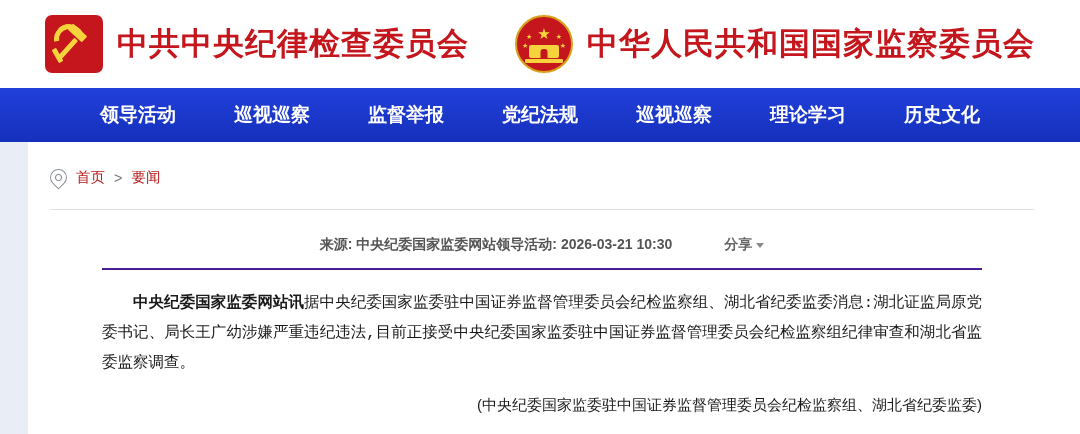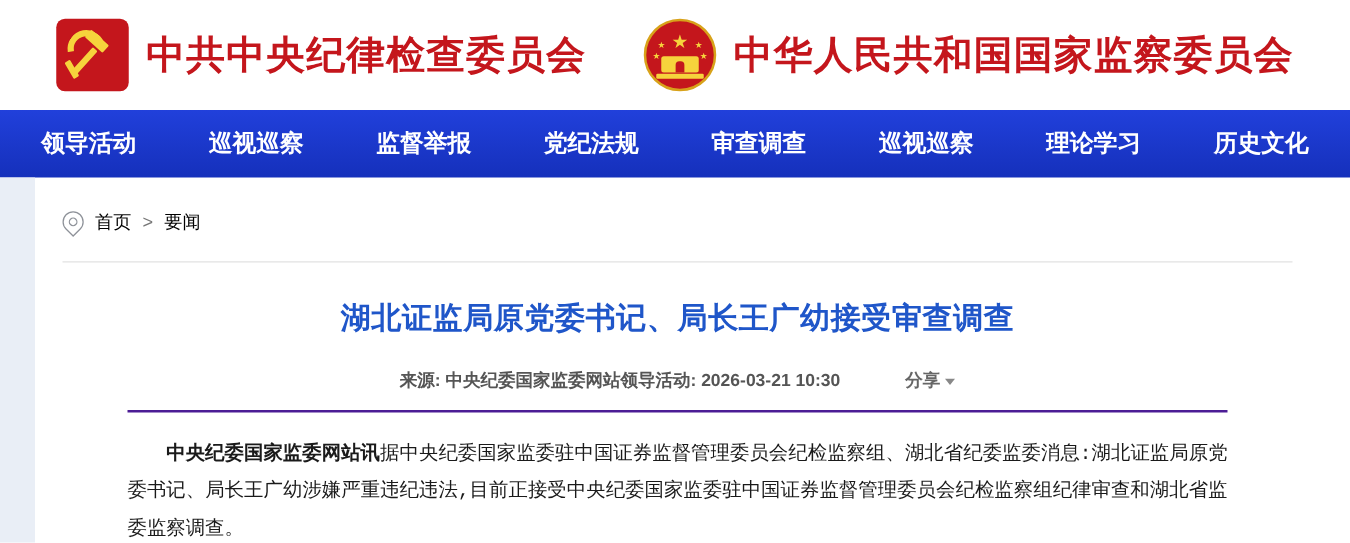--- a/index.html
+++ b/index.html
@@ -210,21 +210,21 @@
     content: "";
     position: absolute;
     left: 4.4px;
     top: 4.4px;
     width: 5px;
     height: 5px;
     border: 1.4px solid #8e9299;
     border-radius: 50%;
   }
   .bc-sep { color: #777; }
-  .bc-link { color: #000000; }
+  .bc-link { color: #b91c1c; }
 
   .article {
     padding: 0 52px;
   }
   .article-title {
     text-align: center;
     color: #1f56c9;
     font-size: 24px;
     font-weight: bold;
     letter-spacing: 0.5px;
@@ -303,42 +303,40 @@
     <div class="brand-title">中华人民共和国国家监察委员会</div>
   </div>
 
 </div>
 
 <div class="navbar">
   <div class="nav-item">领导活动</div>
   <div class="nav-item">巡视巡察</div>
   <div class="nav-item">监督举报</div>
   <div class="nav-item">党纪法规</div>
-  <div class="nav-item">审查调查</div>
   <div class="nav-item">巡视巡察</div>
   <div class="nav-item">理论学习</div>
   <div class="nav-item">历史文化</div>
 </div>
 
 <div class="page">
 
   <div class="left-rail"></div>
 
   <div class="content">
 
     <div class="breadcrumb">
       <span class="pin-icon"></span>
       <span class="bc-link">首页</span>
       <span class="bc-sep">&gt;</span>
       <span class="bc-link">要闻</span>
     </div>
 
     <div class="article">
 
-      <div class="article-title">湖北证监局原党委书记、局长王广幼接受审查调查</div>
 
       <div class="meta">
         <span>
           <span>来源:</span>
           <span>中央纪委国家监委网站</span>
         </span>
         <span>
           <span>领导活动:</span>
           <span>2026-03-21 10:30</span>
         </span>

